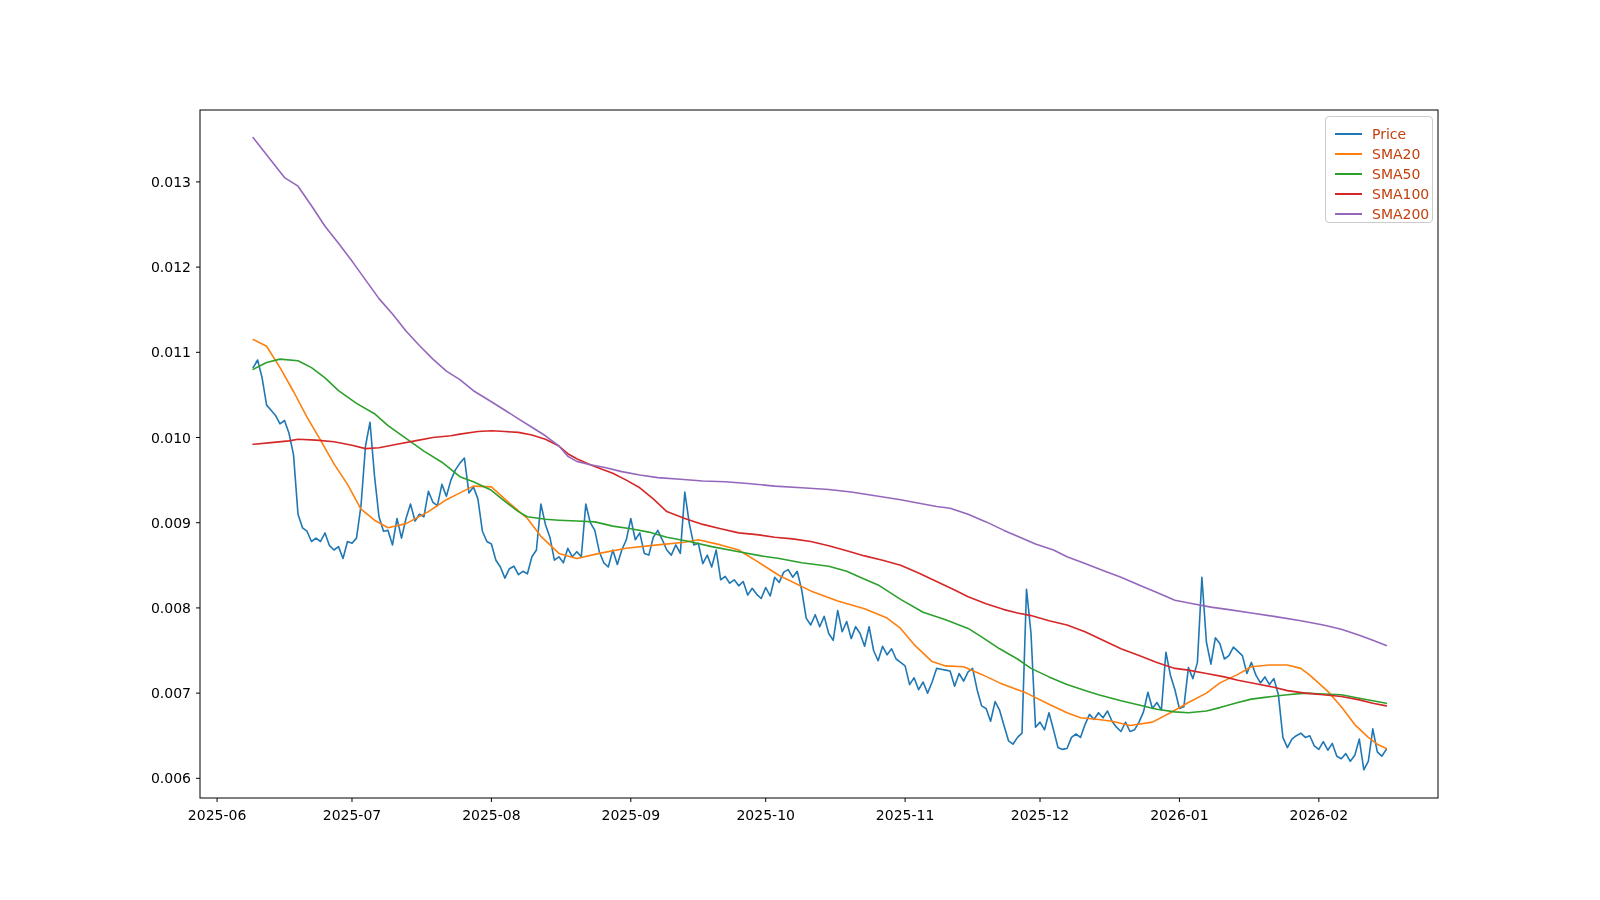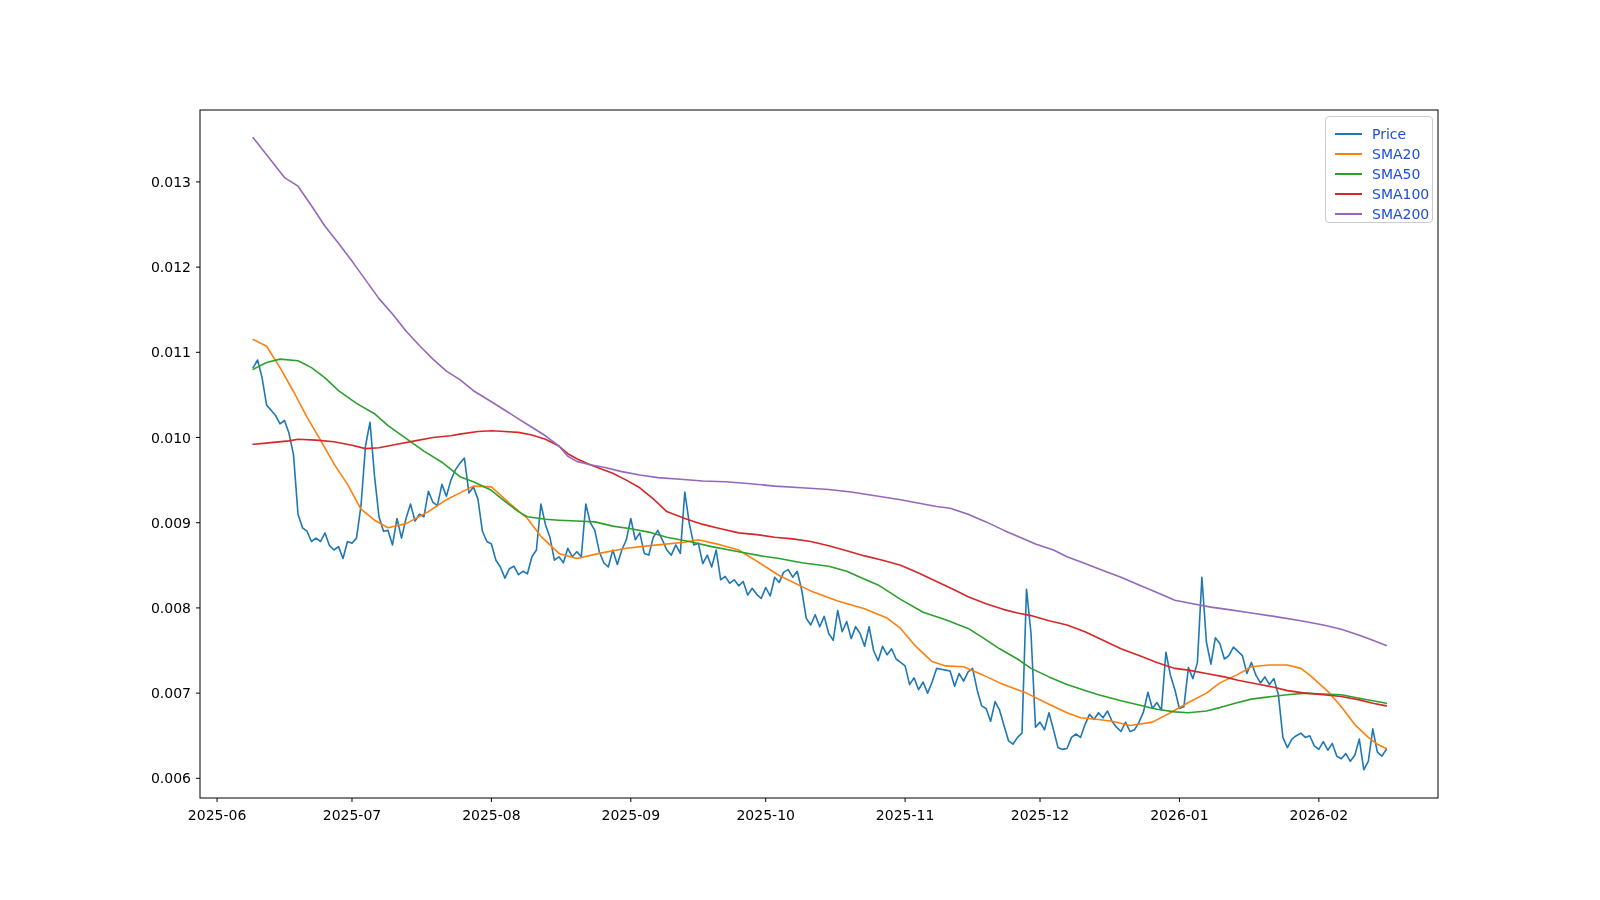--- a/index.html
+++ b/index.html
@@ -37,21 +37,21 @@
     display: inline-block;
     width: 27px;
     height: 0;
     border-top-width: 2px;
     border-top-style: solid;
     flex: 0 0 27px;
   }
   .legend-label {
     margin-left: 10px;
     font-size: 14px;
-    color: #1d4ed8;
+    color: #c2410c;
     white-space: nowrap;
     line-height: 20px;
   }
 </style>
 </head>
 <body>
 
 <div class="figure">
   <svg id="chart-svg" width="1600" height="900">
       <line x1="217.08826734471486" y1="798" x2="217.08826734471486" y2="802" stroke="#000" stroke-width="1"></line>

